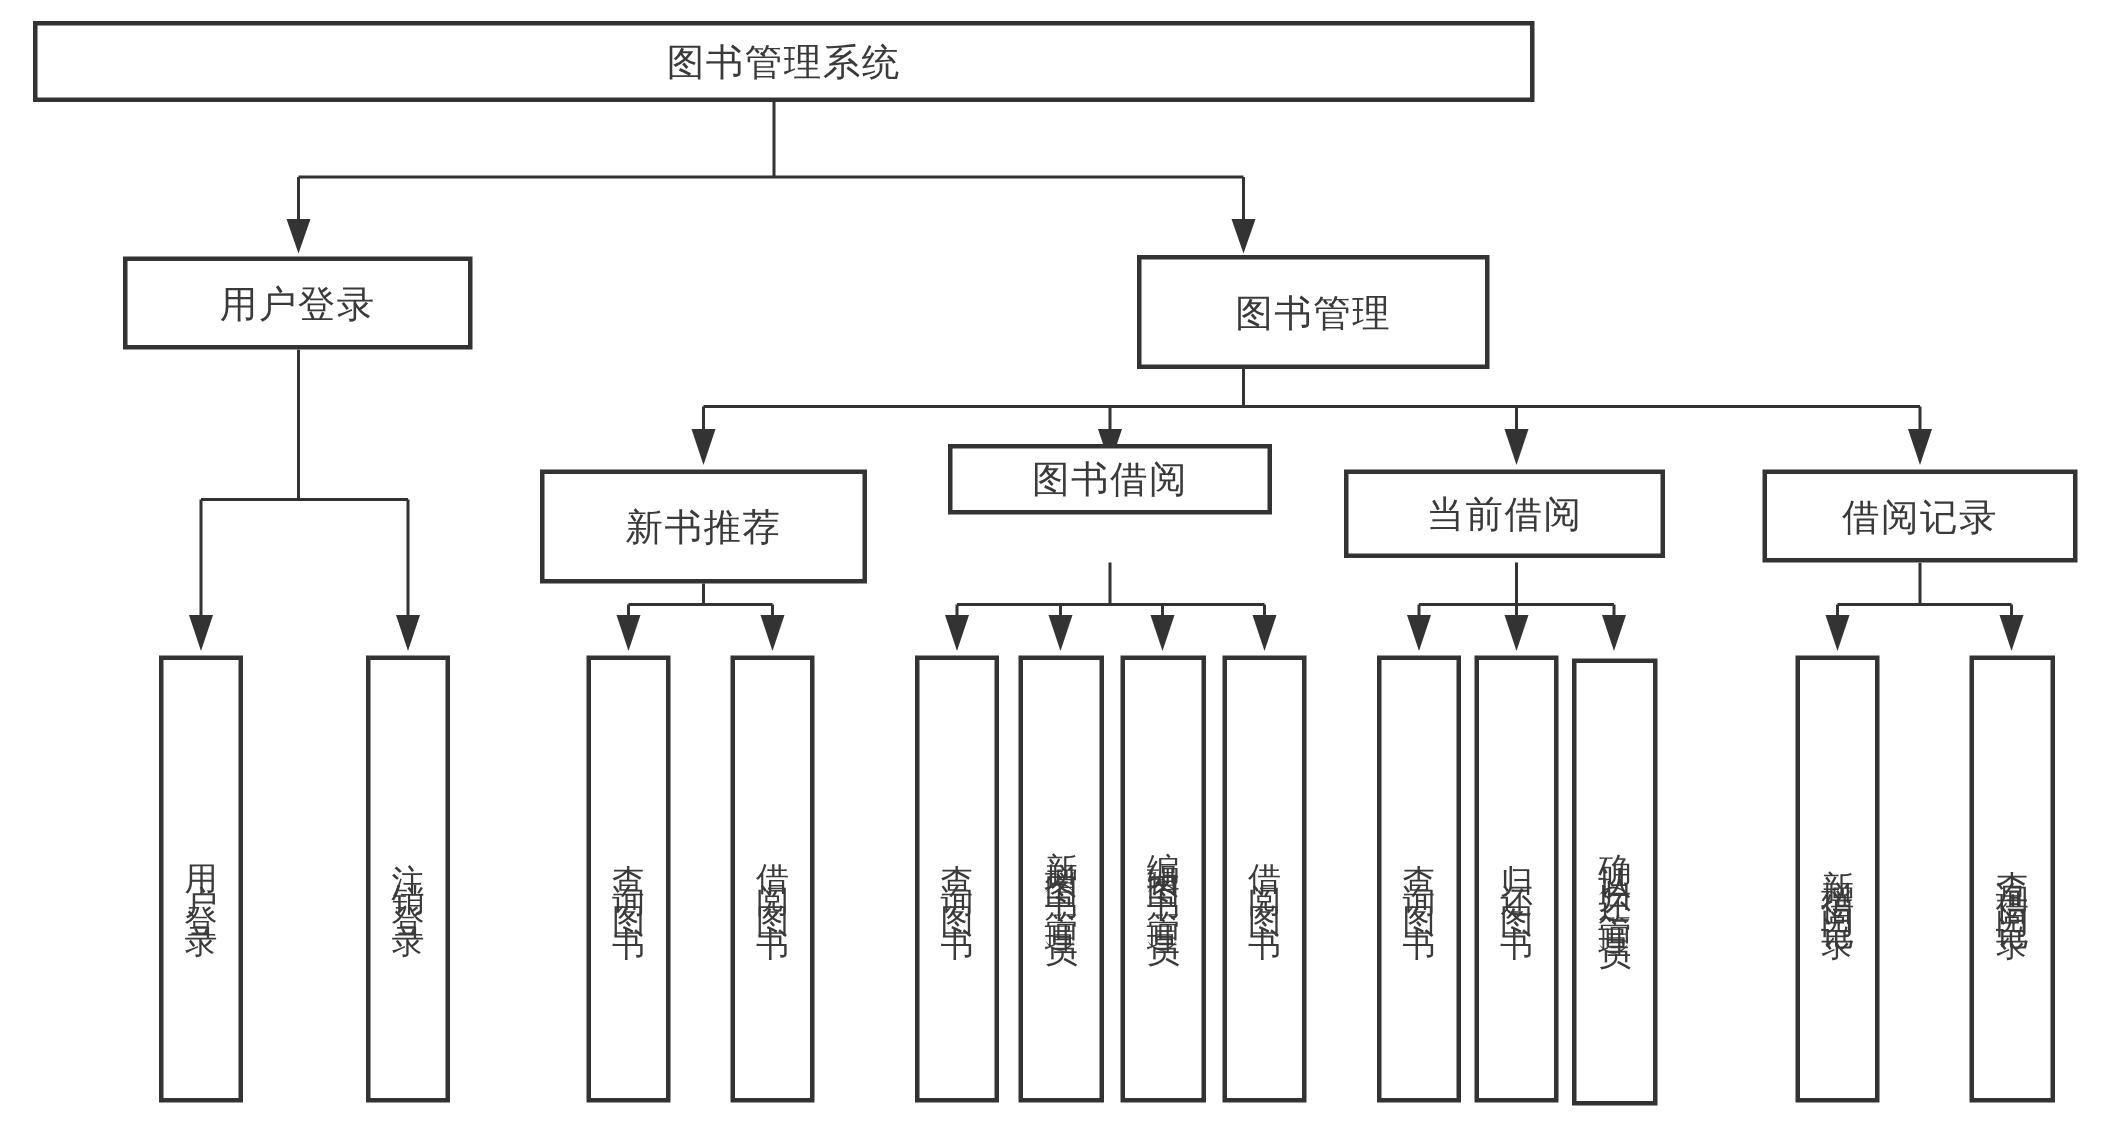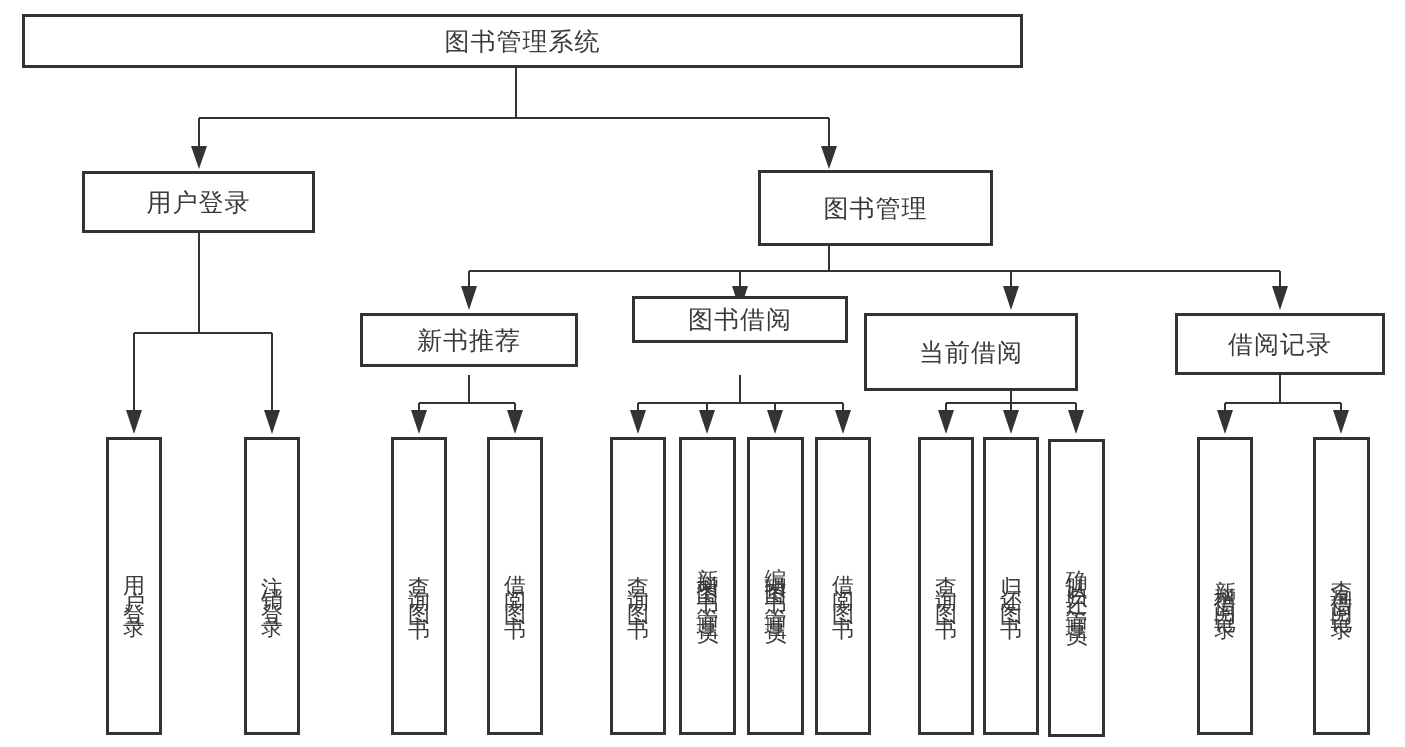--- a/index.html
+++ b/index.html
@@ -122,23 +122,23 @@
       <polygon points="1217,410 1233,410 1225,434" fill="#333333" stroke="none"></polygon>
       <polygon points="1333,410 1349,410 1341,434" fill="#333333" stroke="none"></polygon>
     </g>
   </svg>
 
   <div class="node" style="left:22px;top:14px;width:1001px;height:54px;">图书管理系统</div>
 
   <div class="node" style="left:82px;top:171px;width:233px;height:62px;">用户登录</div>
   <div class="node" style="left:716px;top:170px;width:235px;height:76px;margin-left:42px;">图书管理</div>
 
-  <div class="node" style="left:360px;top:313px;width:218px;height:54px;">新书推荐</div>
+  <div class="node" style="left:360px;top:313px;width:218px;height:76px;">新书推荐</div>
   <div class="node" style="left:632px;top:296px;width:216px;height:47px;">图书借阅</div>
-  <div class="node" style="left:864px;top:313px;width:214px;height:78px;">当前借阅</div>
+  <div class="node" style="left:896px;top:313px;width:214px;height:59px;">当前借阅</div>
   <div class="node" style="left:1175px;top:313px;width:210px;height:62px;">借阅记录</div>
 
   <div class="vnode" style="left:106px;top:437px;width:56px;height:298px;">
     <span class="vtext">用户登录</span>
   </div>
   <div class="vnode" style="left:244px;top:437px;width:56px;height:298px;">
     <span class="vtext">注销登录</span>
   </div>
 
   <div class="vnode" style="left:391px;top:437px;width:56px;height:298px;">

